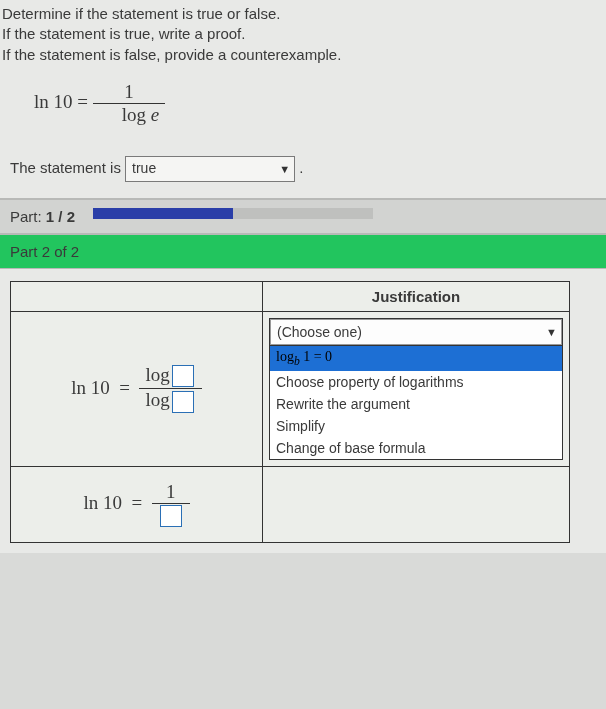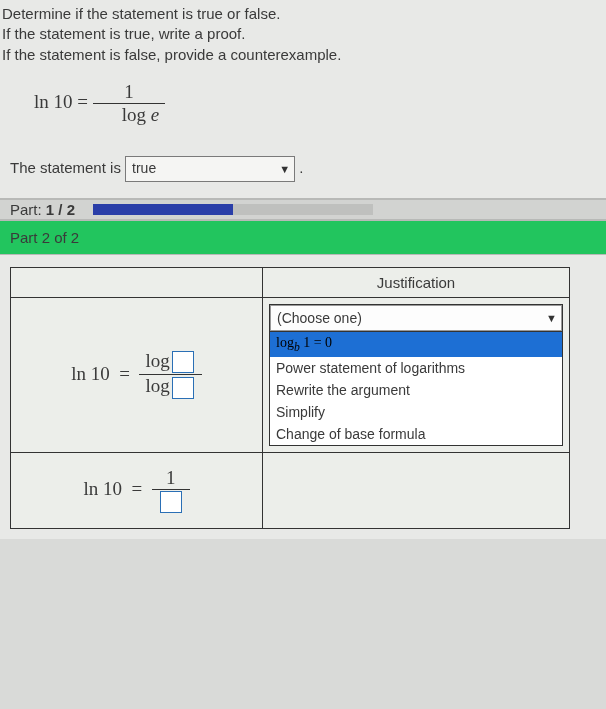--- a/index.html
+++ b/index.html
@@ -61,24 +61,24 @@
     right: 4px;
     top: 50%;
     transform: translateY(-50%);
     font-size: 11px;
     color: #333;
   }
   .progress-row {
     background: #d2d3d1;
     border-top: 1px solid #b8b9b7;
     border-bottom: 1px solid #b8b9b7;
-    padding: 1px 10px;
+    padding: 8px 10px;
     font-size: 15px;
     display: flex;
-    align-items: center;
+    align-items: flex-start;
     gap: 18px;
   }
   .progress-bar-track {
     height: 11px;
     width: 280px;
     background: #bfc0be;
     position: relative;
   }
   .progress-bar-fill {
     height: 100%;
@@ -90,21 +90,21 @@
   table.proof {
     border-collapse: collapse;
     width: 560px;
     background: #eceeea;
   }
   table.proof th, table.proof td {
     border: 1.5px solid #333;
     font-size: 15px;
   }
   table.proof th {
-    font-weight: normal;
+    font-weight: bold;
     text-align: center;
     padding: 6px 4px;
   }
   table.proof th:first-child {
     width: 300px;
     background:#eceeea;
   }
   table.proof td.step {
     text-align: center;
     padding: 14px 6px;
@@ -225,21 +225,21 @@
         <td class="just">
           <div class="dropdown-open">
             <div class="dd-selected">
               <span>(Choose one)</span>
               <span class="select-arrow">▼</span>
             </div>
             <div class="dd-list">
               <div class="dd-item highlight">
                 log<sub style="font-style:italic;">b</sub> 1 = 0
               </div>
-              <div class="dd-item plain">Power statement of logarithms</div>
+              <div class="dd-item plain">Choose property of logarithms</div>
               <div class="dd-item plain">Rewrite the argument</div>
               <div class="dd-item plain">Simplify</div>
               <div class="dd-item plain">Change of base formula</div>
             </div>
           </div>
         </td>
       </tr>
       <tr>
         <td class="step">
           <span>ln 10</span>

